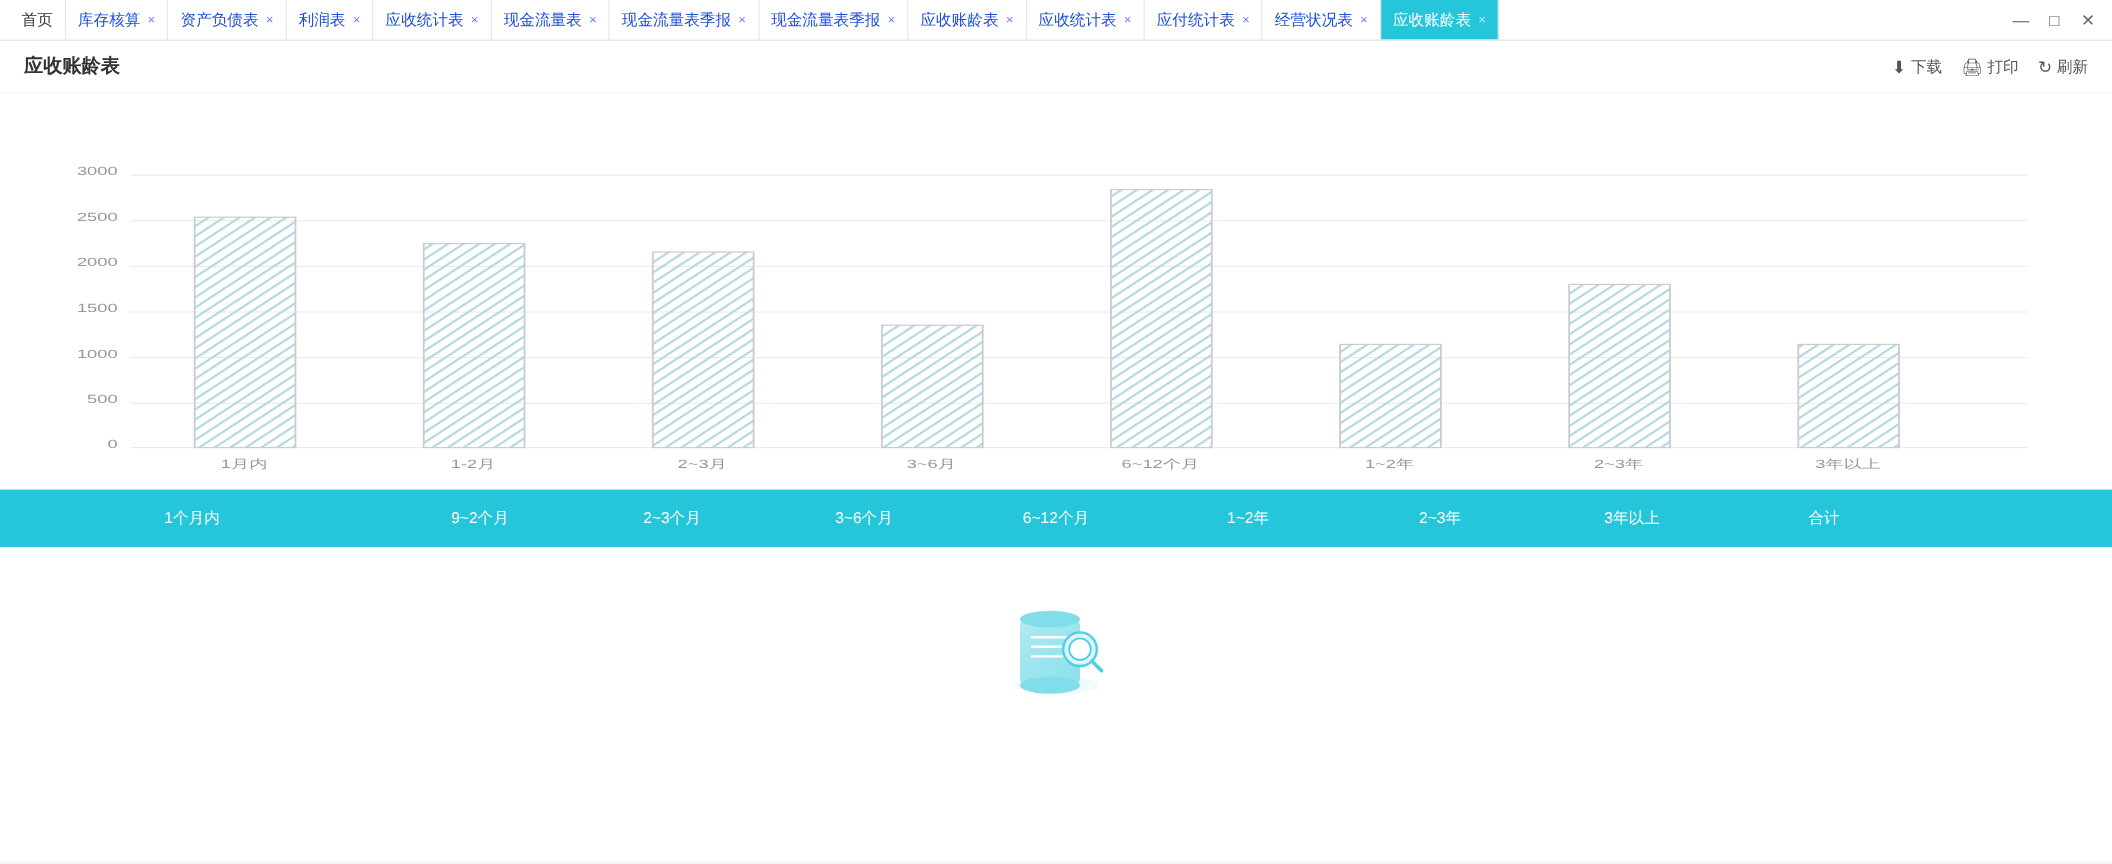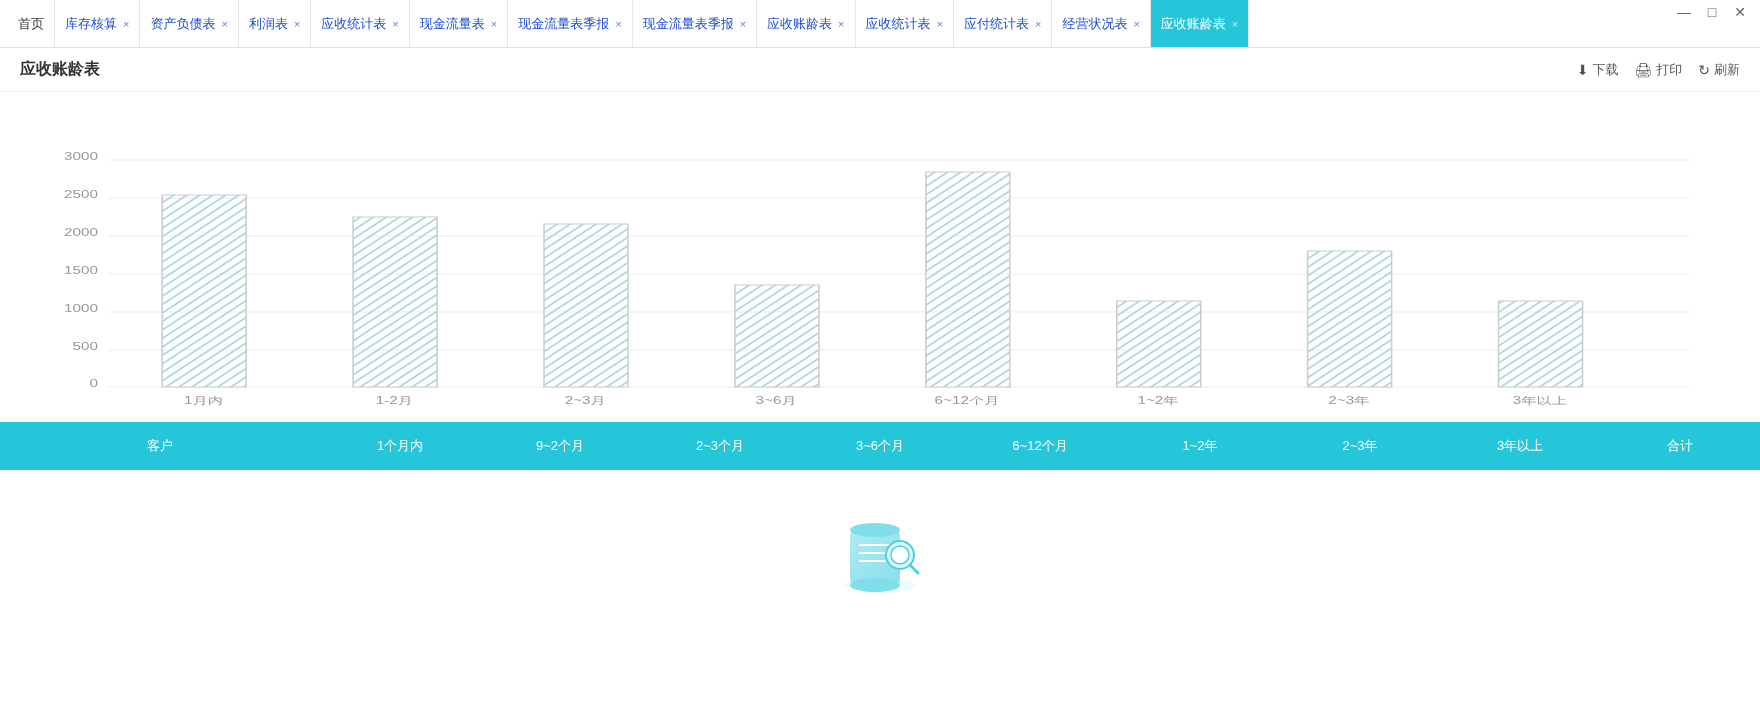--- a/index.html
+++ b/index.html
@@ -1,24 +1,24 @@
 <!DOCTYPE html>
 <html><head>
   <meta charset="utf-8">
   <style>
     * { box-sizing: border-box; margin: 0; padding: 0; }
     body { font-family: 'Microsoft YaHei', Arial, sans-serif; background: #f5f5f5; font-size: 13px; color: #333; overflow: hidden; }
 
     
     .tab-bar {
       display: flex;
-      align-items: flex-start;
+      align-items: center;
       background: #fff;
       border-bottom: 1px solid #e0e0e0;
-      height: 48px;
+      height: 34px;
       padding: 0 8px;
       overflow: hidden;
       white-space: nowrap;
     }
     .tab-item {
       display: inline-flex;
       align-items: center;
       padding: 0 10px;
       height: 100%;
       cursor: pointer;
@@ -272,21 +272,20 @@
         <text x="482" y="292" font-size="10" fill="#999" text-anchor="middle">3~6月</text>
         <text x="607" y="292" font-size="10" fill="#999" text-anchor="middle">6~12个月</text>
         <text x="732" y="292" font-size="10" fill="#999" text-anchor="middle">1~2年</text>
         <text x="857" y="292" font-size="10" fill="#999" text-anchor="middle">2~3年</text>
         <text x="982" y="292" font-size="10" fill="#999" text-anchor="middle">3年以上</text>
       </svg>
     </div>
   </div>
 
   <div class="table-header">
-    <div class="th-cell">客户</div>
     <div class="th-cell">1个月内</div>
     <div class="th-cell">9~2个月</div>
     <div class="th-cell">2~3个月</div>
     <div class="th-cell">3~6个月</div>
     <div class="th-cell">6~12个月</div>
     <div class="th-cell">1~2年</div>
     <div class="th-cell">2~3年</div>
     <div class="th-cell">3年以上</div>
     <div class="th-cell">合计</div>
   </div>

